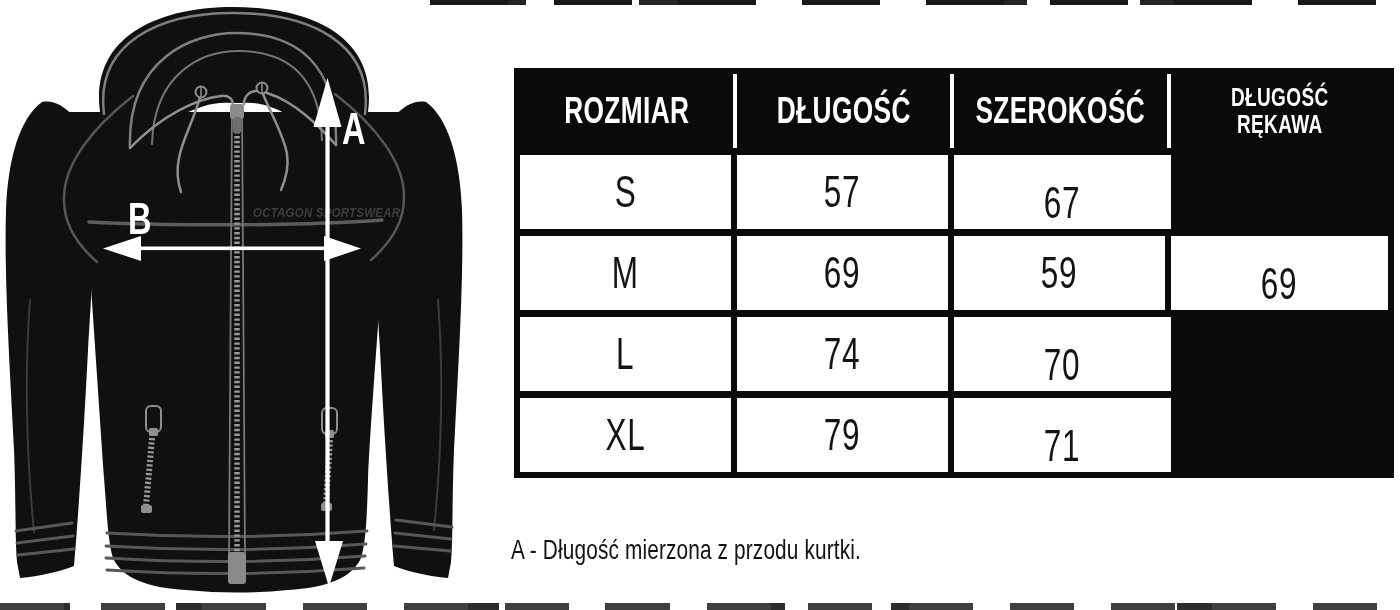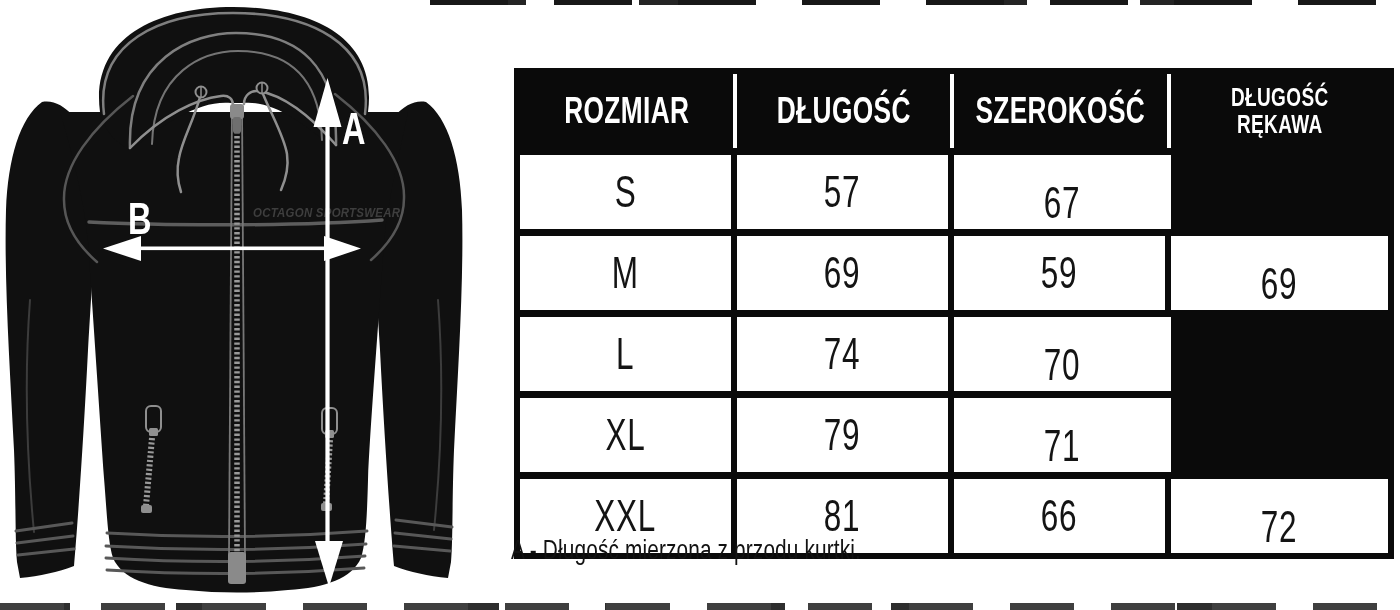--- a/index.html
+++ b/index.html
@@ -219,33 +219,19 @@
       <div class="td">
           <span class="cond">XL</span>
         </div>
       <div class="td">
           <span class="cond">79</span>
         </div>
       <div class="td">
           <span class="cond">71</span>
         </div>
     </div>
-    <div class="trow">
-      <div class="td">
-          <span class="cond">XXL</span>
-        </div>
-      <div class="td">
-          <span class="cond">81</span>
-        </div>
-      <div class="td">
-          <span class="cond">66</span>
-        </div>
-      <div class="td">
-          <span class="cond">72</span>
-        </div>
-    </div>
   </div>
 
   <div class="notes">
     <div class="note"><span class="cond-left">A - Długość mierzona z przodu kurtki.</span></div>
   </div>
 
 </div>
 
 </body></html>

